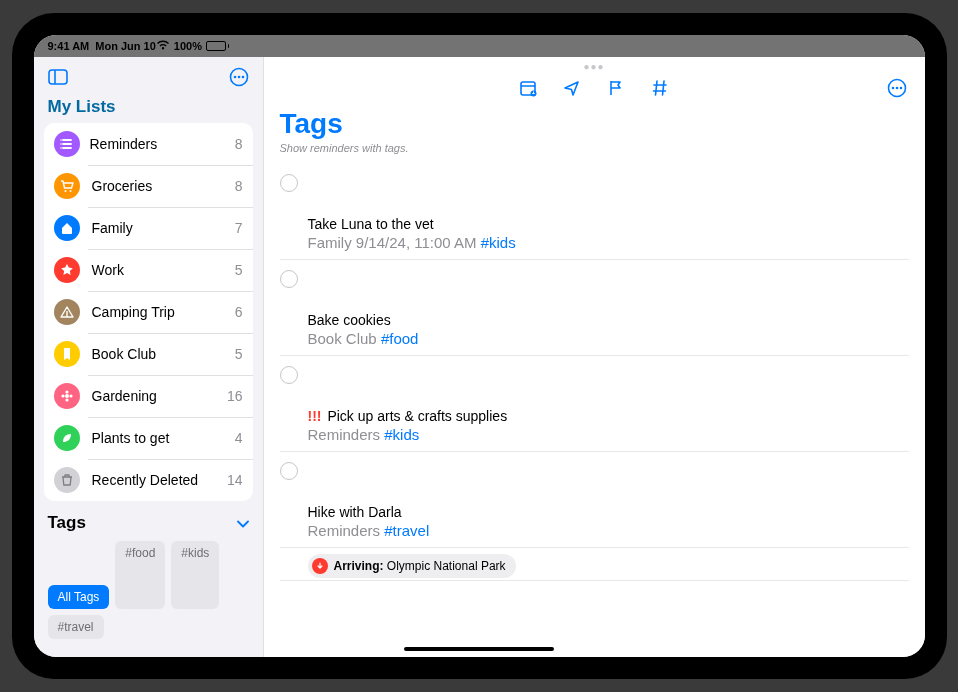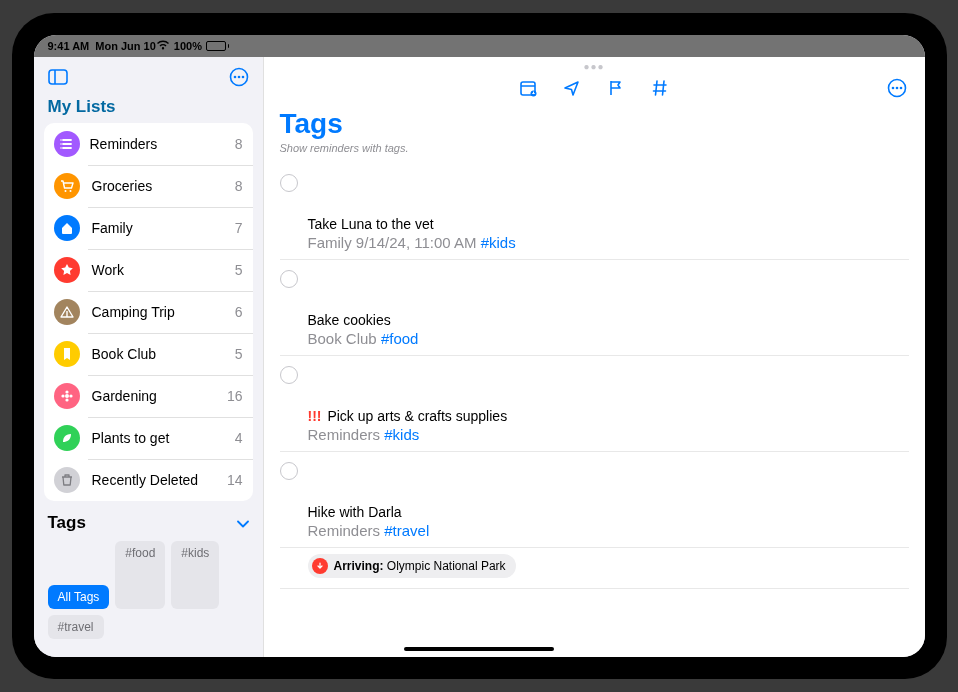--- a/index.html
+++ b/index.html
@@ -506,21 +506,21 @@
         <div class="reminder-meta"><span>Reminders</span>  <span class="reminder-tag">#kids</span></div>
       </div>
     </div>
             <div class="reminder">
       <span class="reminder-radio"></span>
       <div class="reminder-body">
         <div class="reminder-title"><span>Hike with Darla</span></div>
         <div class="reminder-meta"><span>Reminders</span>  <span class="reminder-tag">#travel</span></div>
       </div>
     </div>
-            <div style="border-bottom: 0.5px solid rgb(232, 232, 232); padding-bottom: 10px;">
+            <div style="border-bottom: 0.5px solid rgb(232, 232, 232); padding-bottom: 2px;">
       <span class="location-badge">
         <span class="loc-dot">
           <svg width="8" height="8" viewBox="0 0 8 8">
                     <path d="M4 1v5M2 4l2 2 2-2" stroke="#fff" stroke-width="1.2" fill="none" stroke-linecap="round" stroke-linejoin="round"></path>
                   </svg>
         </span>
         <span><b>Arriving:</b> <span>Olympic National Park</span></span>
       </span>
     </div>
           </div>

